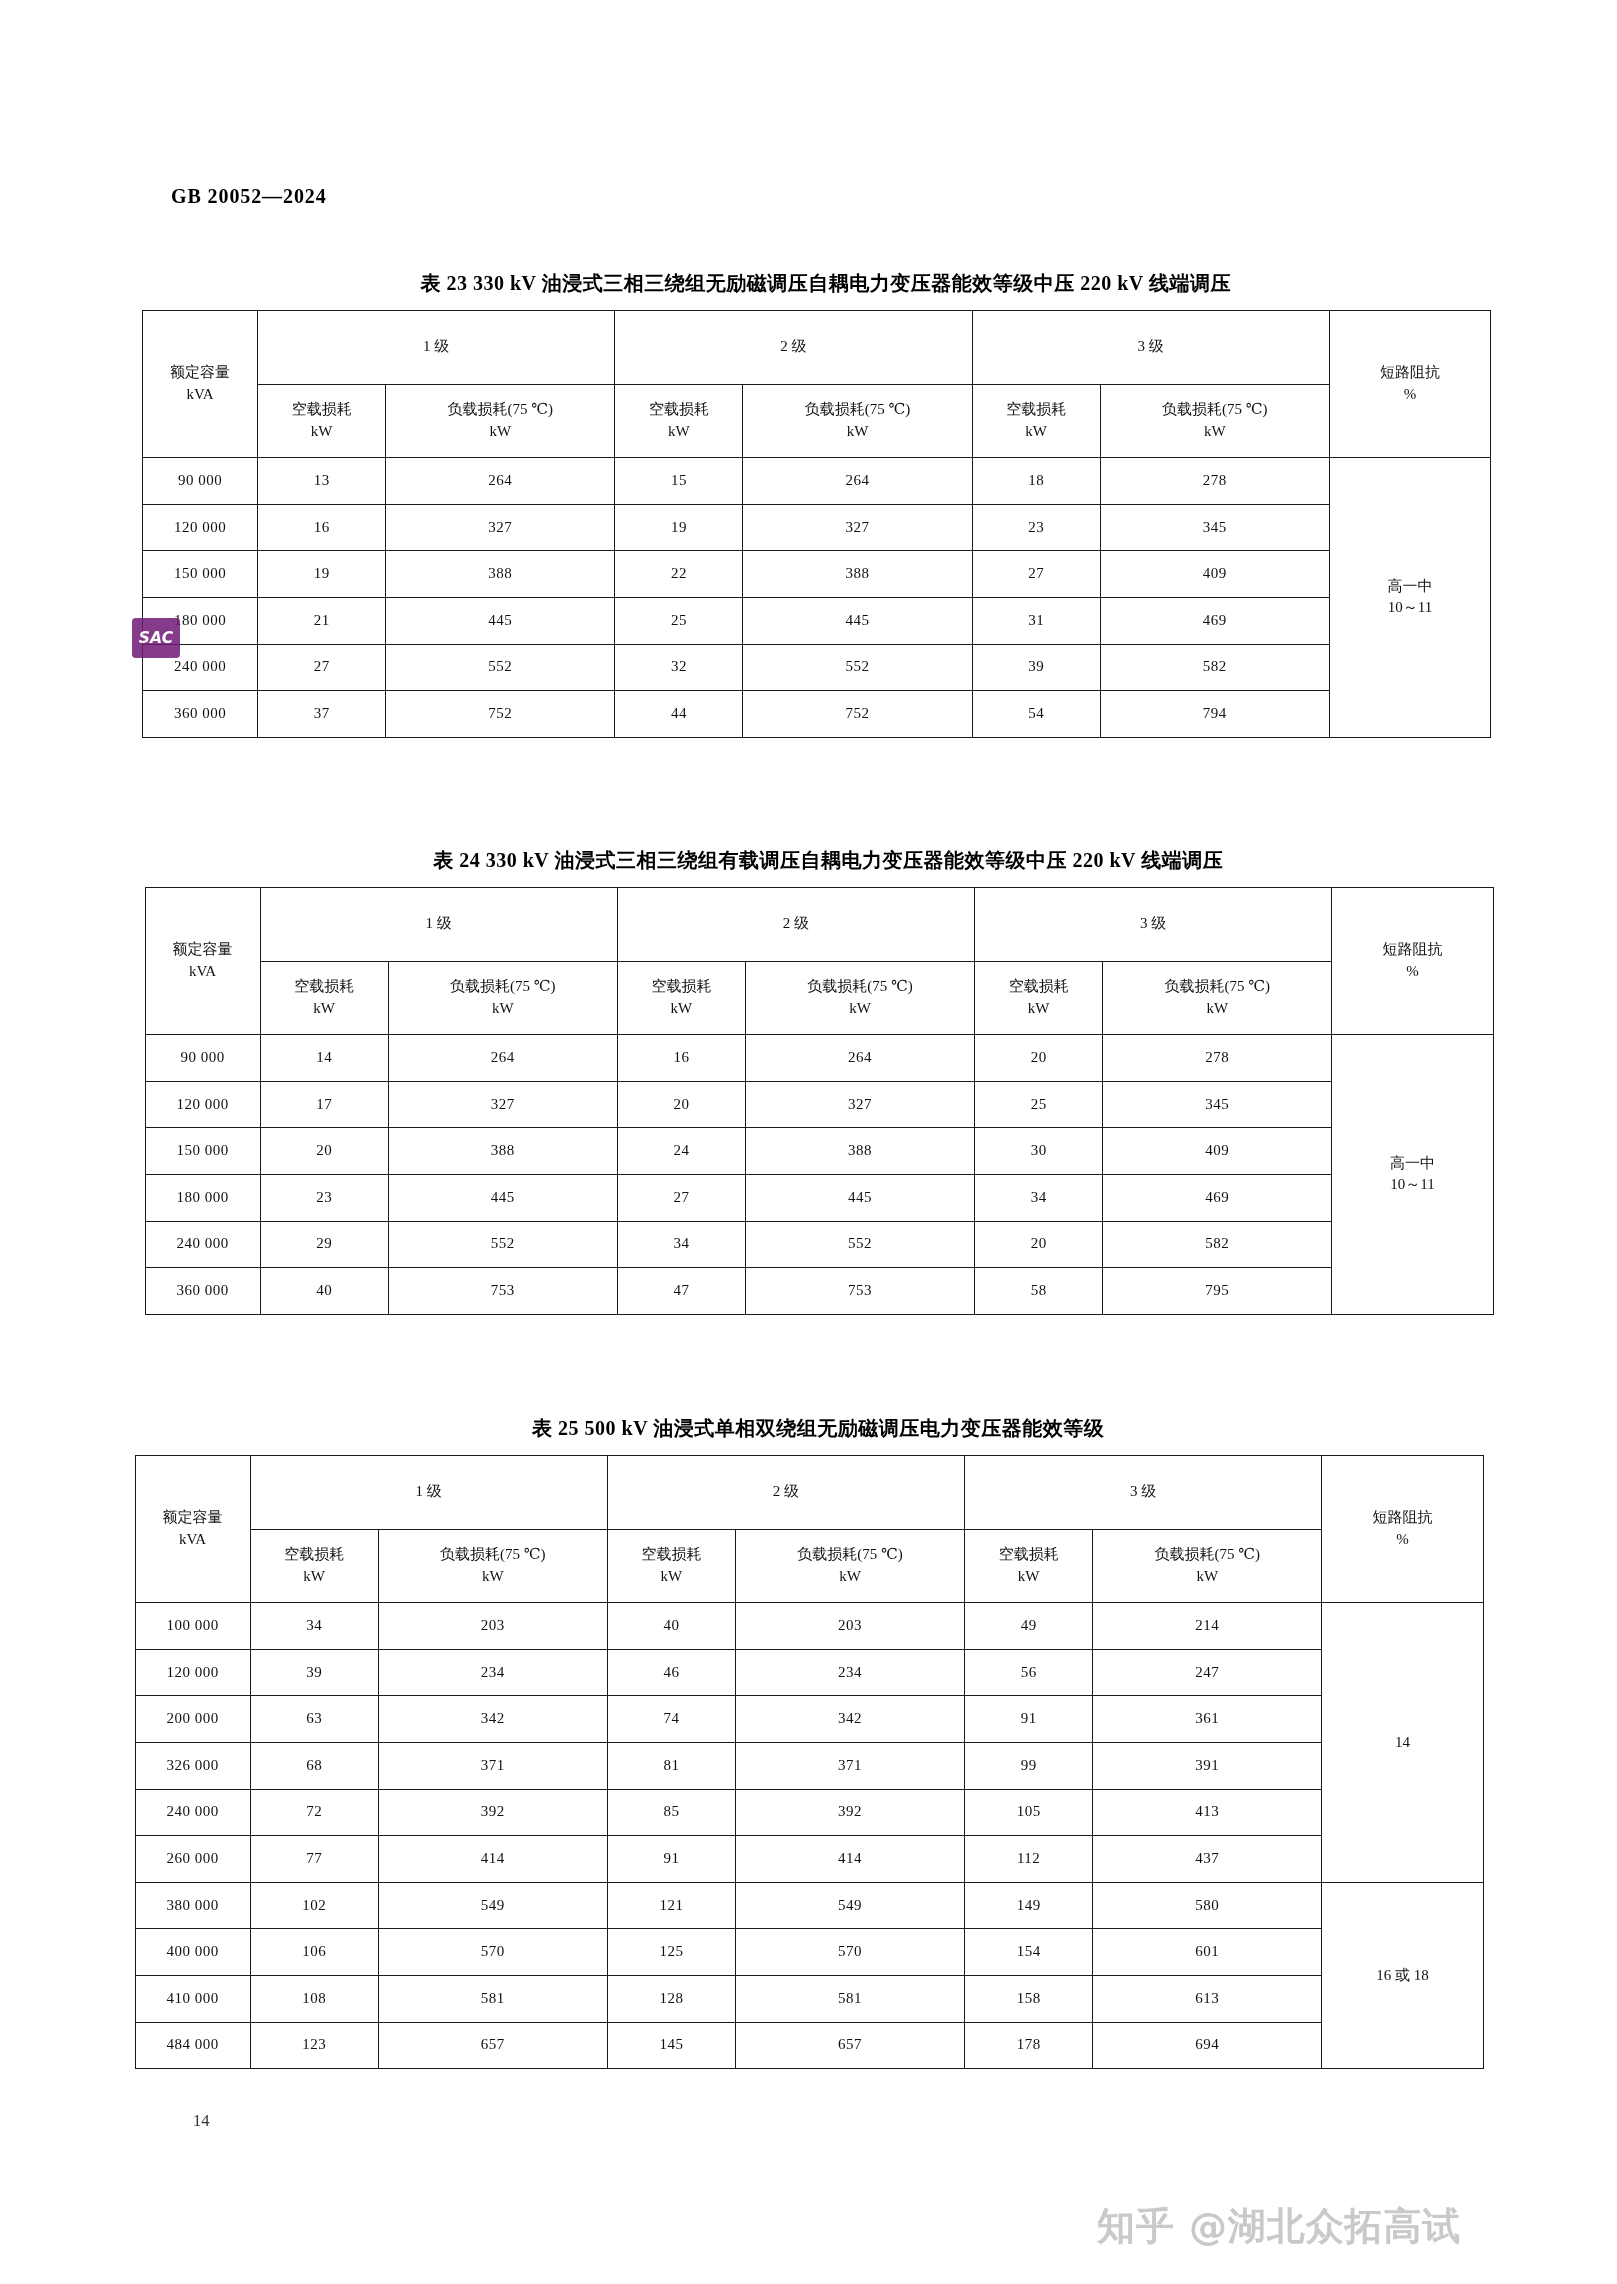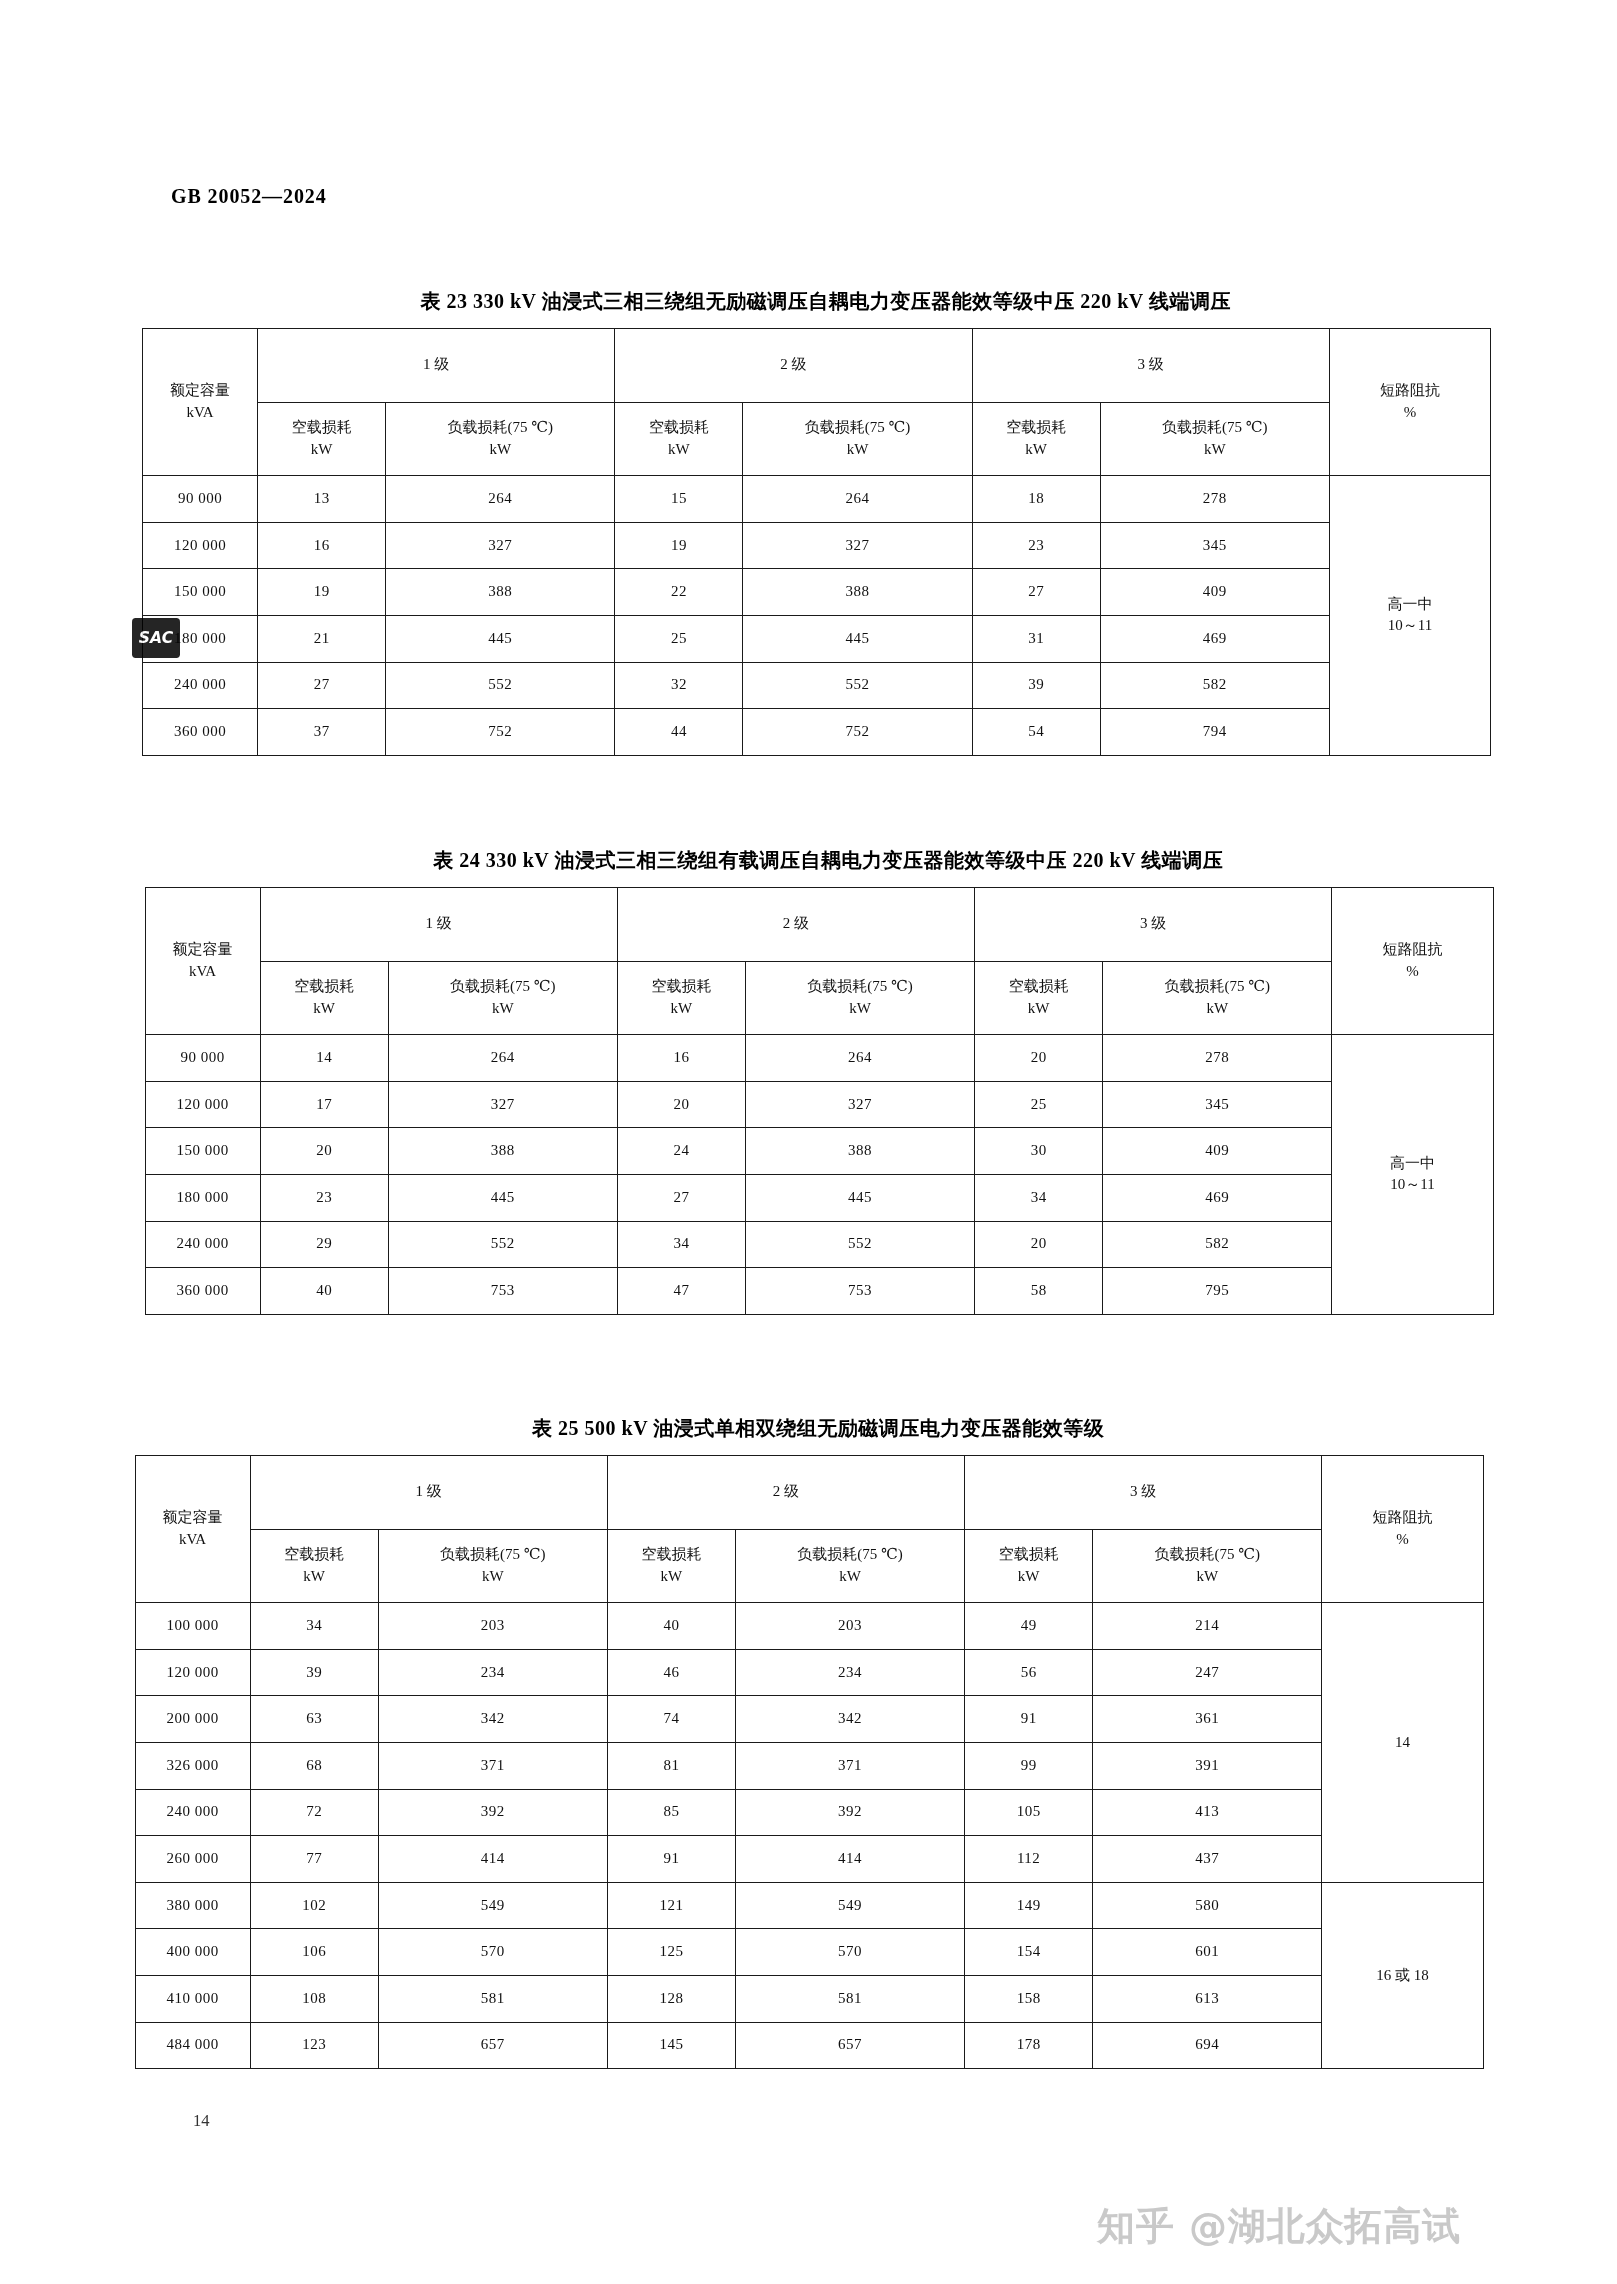--- a/index.html
+++ b/index.html
@@ -106,42 +106,42 @@
     letter-spacing: 0.9px;
     white-space: nowrap;
     margin-top: 12px;
   }
   .wm-sac {
     position: absolute;
     left: 132px;
     top: 618px;
     width: 48px;
     height: 40px;
-    background: #000000;
+    background: #701a75;
     border-radius: 3.7px;
     display: flex;
     align-items: center;
     justify-content: center;
     font-family: "DejaVu Sans", "Liberation Sans", sans-serif;
     font-style: italic;
     font-weight: bold;
     font-size: 15.6px;
     color: #ffffff;
     opacity: .85;
     overflow: hidden;
   }
 </style>
 </head>
 <body>
 
 <div class="page">
 
   <div class="running-head">GB 20052—2024</div>
 
-  <div class="table-block" id="block-0" style="top:288px;padding-left:15px;">
+  <div class="table-block" id="block-0" style="top:270px;padding-left:15px;">
       <div class="caption">表 23   330 kV 油浸式三相三绕组无励磁调压自耦电力变压器能效等级中压 220 kV 线端调压</div>
       <table class="grid">
         <colgroup>
           <col class="cap-col">
           <col class="nl-col">
           <col class="ll-col">
           <col class="nl-col">
           <col class="ll-col">
           <col class="nl-col">
           <col class="ll-col">

